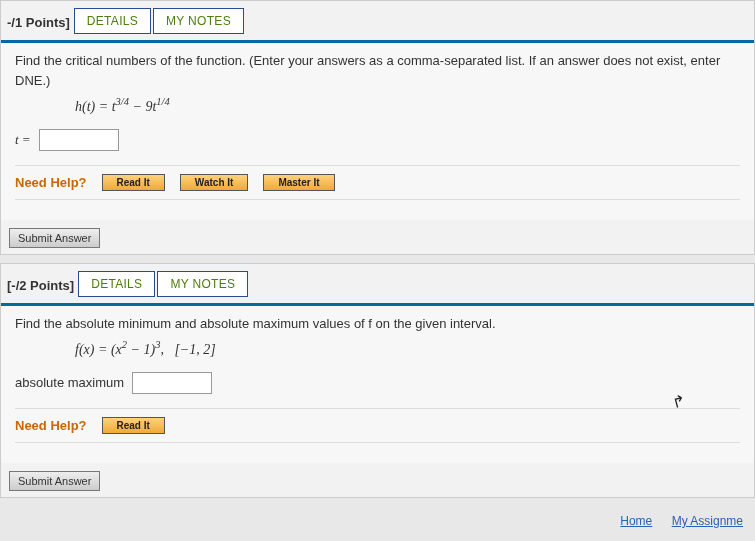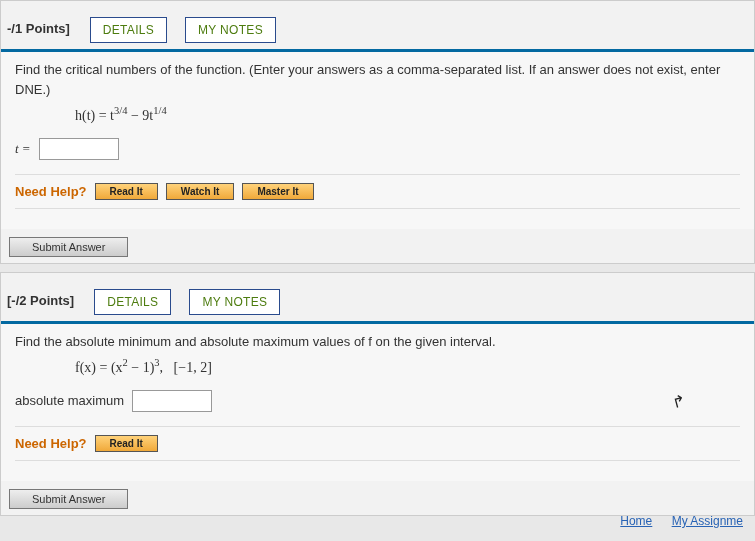--- a/index.html
+++ b/index.html
@@ -13,23 +13,23 @@
     overflow: hidden;
     position: relative;
   }
   .ques {
     background: #f2f2f2;
     border: 1px solid #ccc;
     margin-bottom: 8px;
   }
   .head {
     display: flex;
-    align-items: flex-start;
-    gap: 18px;
-    padding: 16px 4px 6px 4px;
+    align-items: flex-end;
+    gap: 2px;
+    padding: 7px 4px 6px 4px;
   }
   .pts {
     font-weight: bold;
     color: #333;
     font-size: 13px;
     padding: 4px 2px;
   }
   .nav-btn {
     border: 1px solid #2a4b8d;
     background: #fff;
@@ -38,51 +38,51 @@
     padding: 5px 12px;
     cursor: pointer;
     letter-spacing: 0.3px;
   }
   .qbody {
     padding: 8px 14px 10px 14px;
     background: #f7f7f7;
     border-top: 3px solid #0369a1;
   }
   .prompt { margin-bottom: 6px; line-height: 1.5; }
-  .eq { margin: 4px 0 14px 60px; font-family: "Times New Roman", serif; font-size: 14px; }
+  .eq { font-style: italic; margin: 4px 0 14px 60px; font-family: "Times New Roman", serif; font-size: 14px; }
   .ans-row { display: flex; align-items: center; gap: 8px; margin: 10px 0; }
   .lbl { font-style: italic; font-family: "Times New Roman", serif; }
   .in {
     width: 80px; height: 22px;
     border: 1px solid #999;
     background: #fff;
     padding: 2px 4px;
   }
   .help-row {
-    display: flex; align-items: center; gap: 8px;
+    display: flex; align-items: center; gap: 15px;
     margin: 14px 0 10px 0;
     padding: 8px 0;
     border-top: 1px solid #ddd;
     border-bottom: 1px solid #ddd;
   }
   .need { color: #cc6600; font-weight: bold; font-size: 13px; }
   .hbtn {
     background: linear-gradient(#ffd27a, #f0a93a);
     border: 1px solid #555;
     font-size: 10px;
     font-weight: bold;
     padding: 2px 14px;
     cursor: pointer;
     color: #222;
   }
   .submit {
     background: linear-gradient(#eee,#ccc);
     border: 1px solid #777;
     font-size: 11px;
-    padding: 3px 22px;
+    padding: 3px 8px;
     margin: 8px 0 6px 8px;
     cursor: pointer;
     color: #333;
   }
   .footer {
     position: absolute;
     bottom: 13px; right: 4px;
     font-size: 12px;
   }
   .footer a { color: #2863b5; text-decoration: underline; margin: 0 8px; cursor: pointer; }

